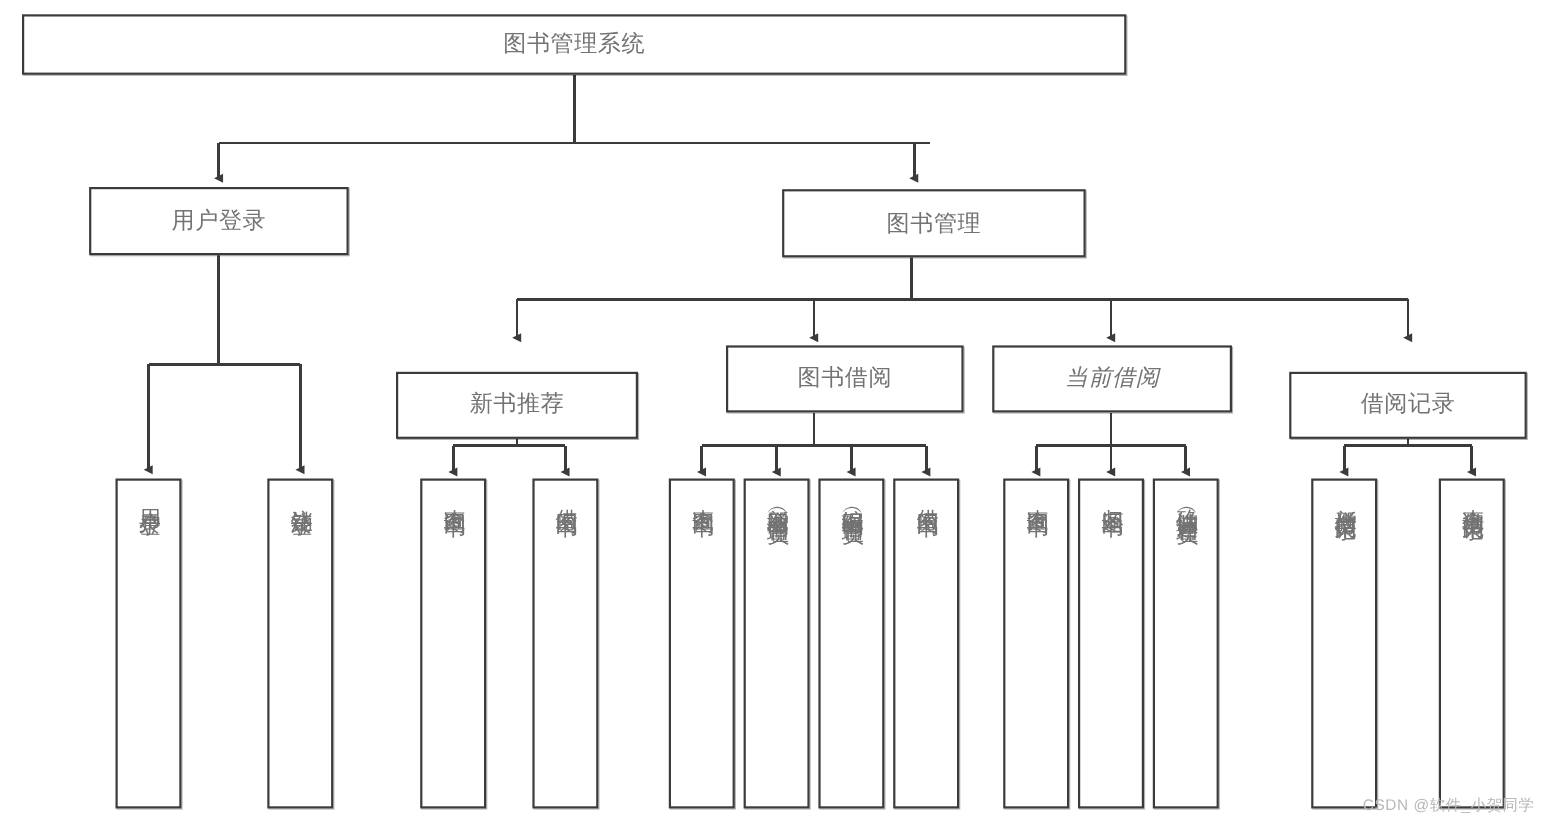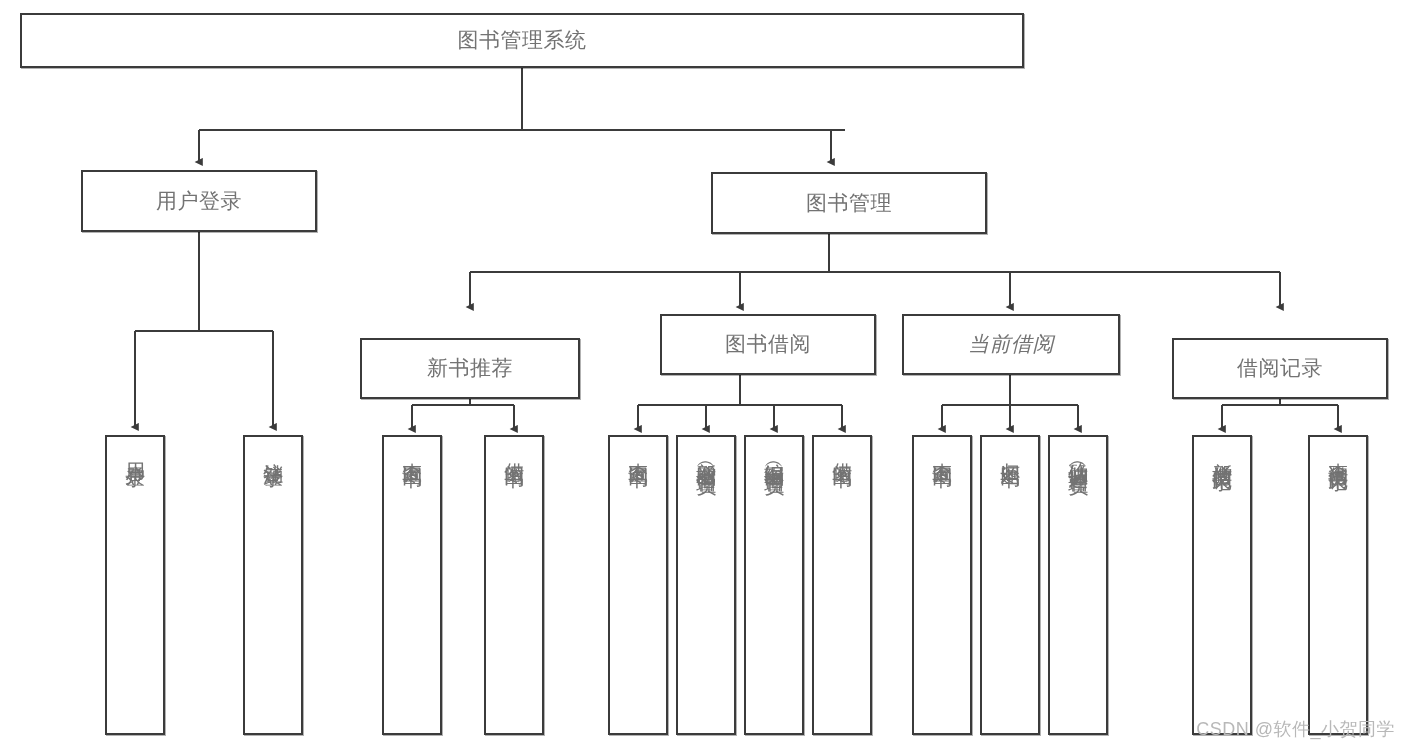--- a/index.html
+++ b/index.html
@@ -53,21 +53,21 @@
     text-orientation: upright;
     font-size: 20px;
     line-height: 1.28;
     letter-spacing: 2px;
     white-space: nowrap;
   }
   .watermark {
     position: absolute;
     right: 10px;
     bottom: 6px;
-    font-size: 18px;
+    font-size: 14px;
     color: #b8b8b8;
     letter-spacing: 0.5px;
     white-space: nowrap;
     user-select: none;
     margin-top: 24px;
   }
 </style>
 </head>
 <body>
 

